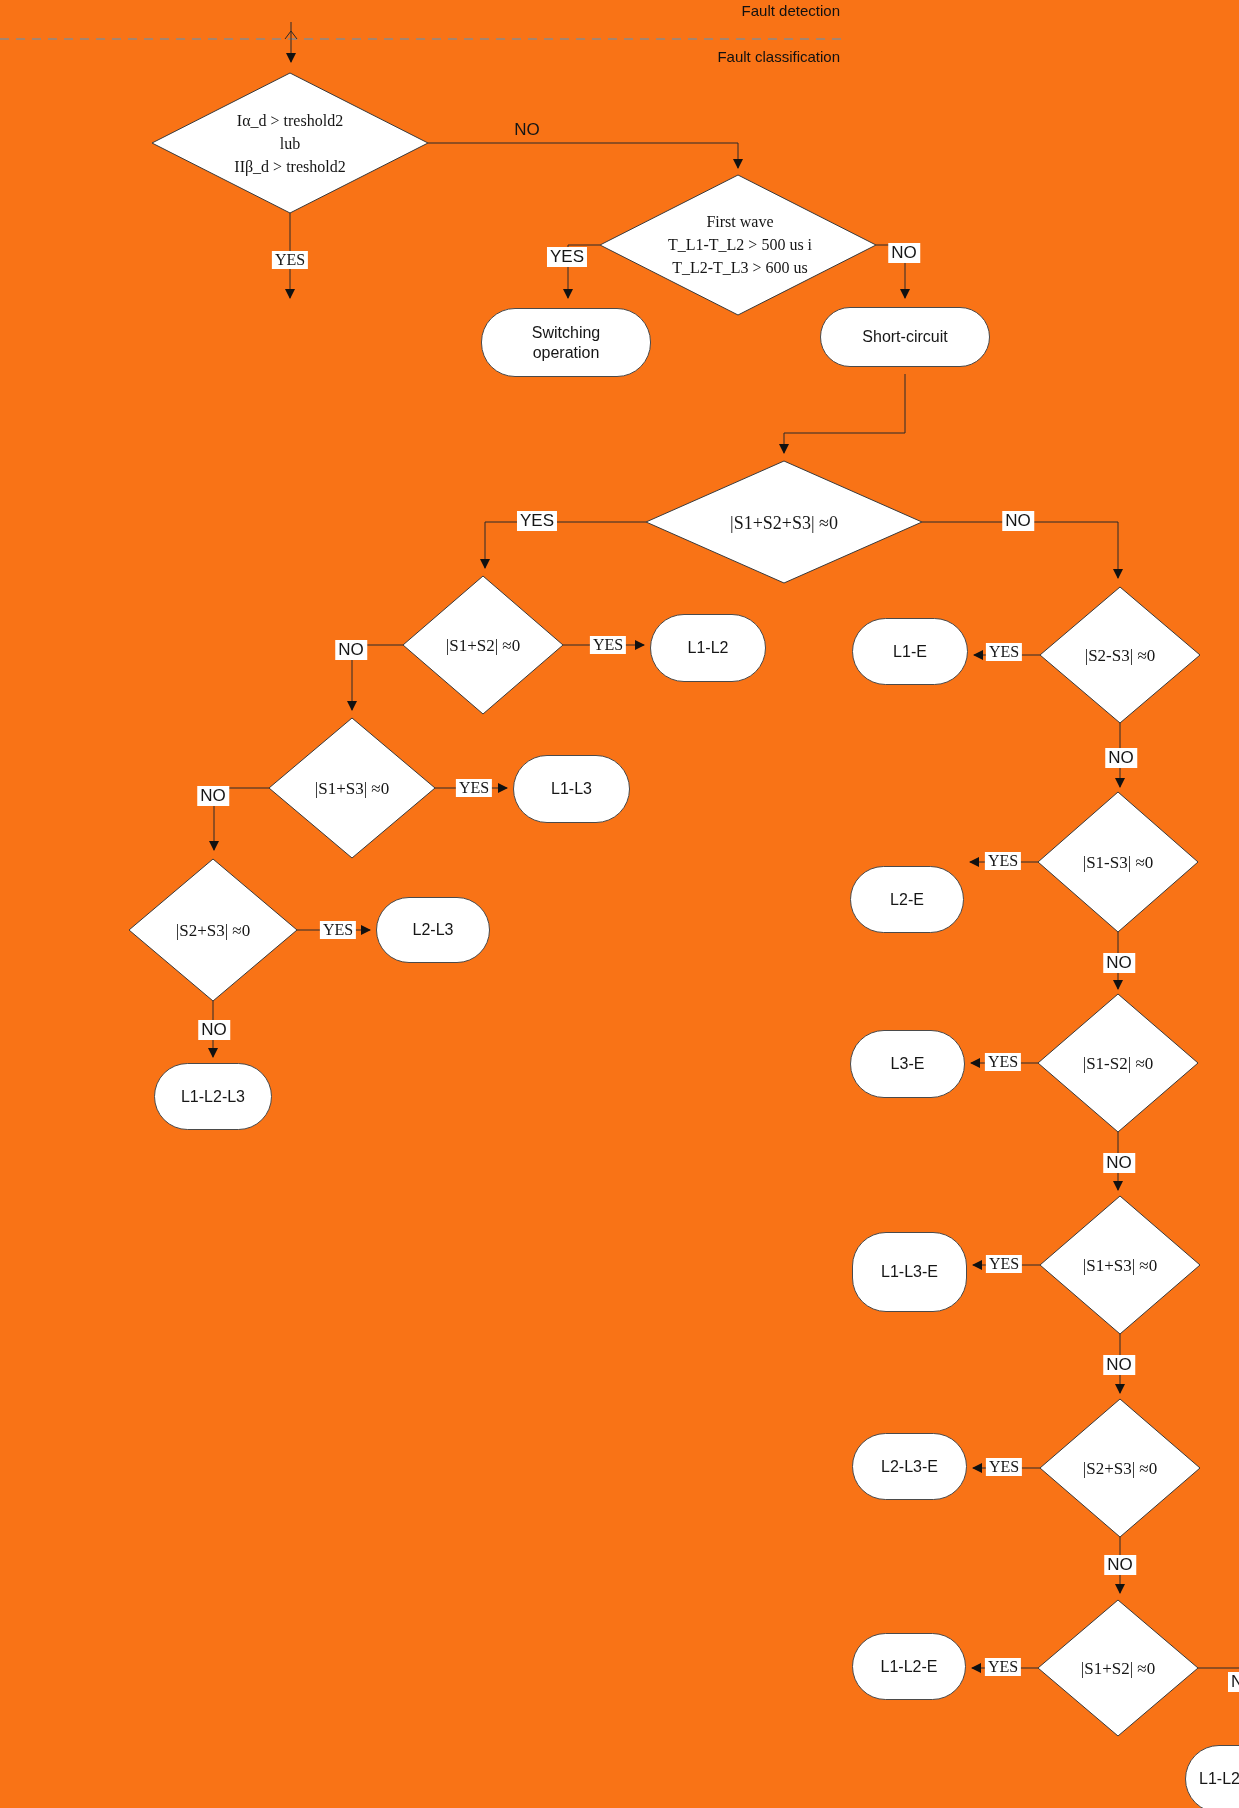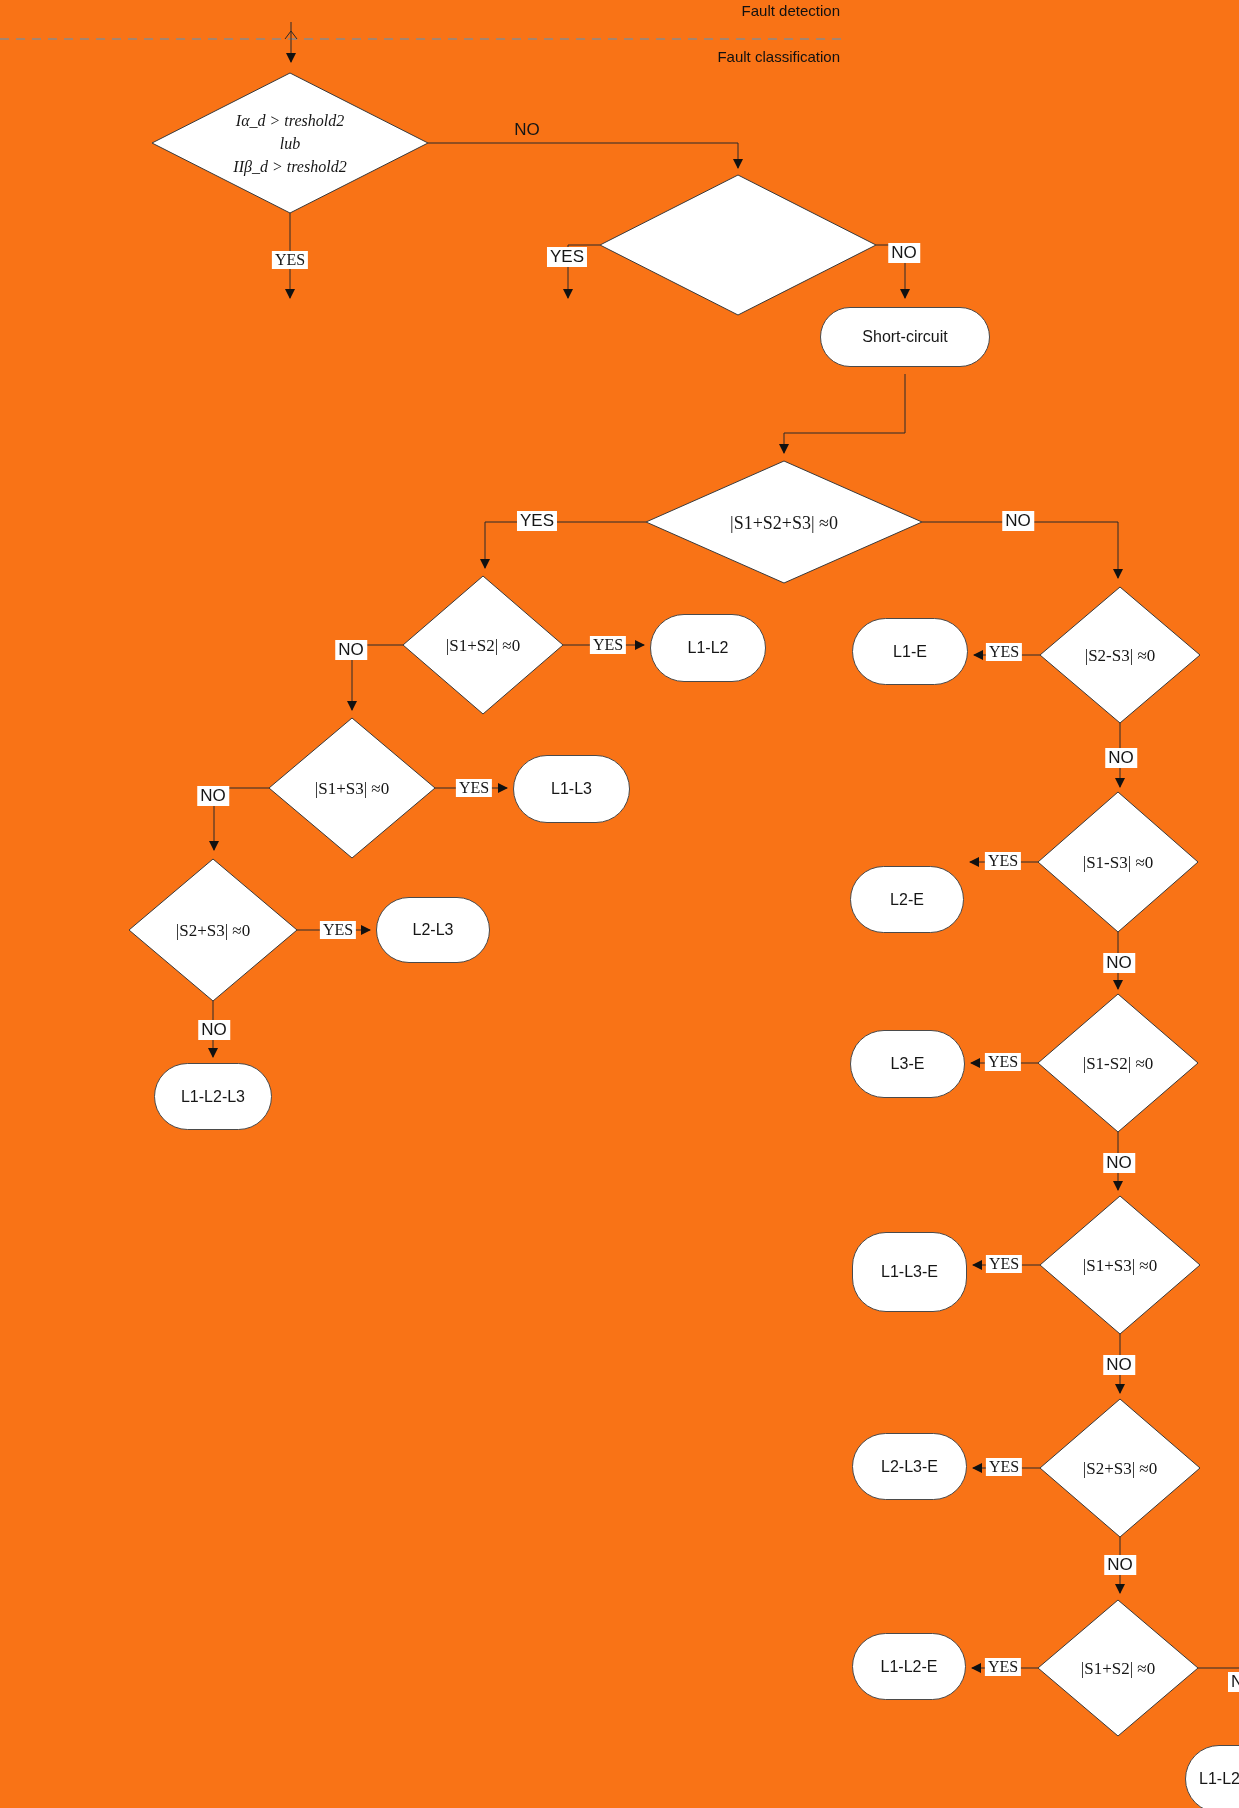--- a/index.html
+++ b/index.html
@@ -76,36 +76,42 @@
     <polygon points="1118,792 1198,862 1118,932 1038,862" fill="#fff" stroke="#3a3a3a"></polygon>
     <polygon points="1118,994 1198,1063 1118,1132 1038,1063" fill="#fff" stroke="#3a3a3a"></polygon>
     <polygon points="1120,1196 1200,1265 1120,1334 1040,1265" fill="#fff" stroke="#3a3a3a"></polygon>
     <polygon points="1120,1399 1200,1468 1120,1537 1040,1468" fill="#fff" stroke="#3a3a3a"></polygon>
     <polygon points="1118,1600 1198,1668 1118,1736 1038,1668" fill="#fff" stroke="#3a3a3a"></polygon>
   </svg>
 
   <div class="txt hdr" style="left:600px;top:2px;">Fault detection</div>
   <div class="txt hdr" style="left:600px;top:48px;">Fault classification</div>
 
-  <div class="dtext" style="left:290px;top:143px;font-size:16px;font-style:italic;">
+  <div class="dtext" style="left:290px;top:143px;font-size:16px;">
     <span class="ln">Iα_d &gt; treshold2</span>
     <span class="ln">lub</span>
     <span class="ln">IIβ_d &gt; treshold2</span>
+  </div>
+  <div class="dtext" style="left:740px;top:244px;font-size:16px;">
+    <span class="ln">First wave</span>
+    <span class="ln">T_L1-T_L2 &gt; 500 us i</span>
+    <span class="ln">T_L2-T_L3 &gt; 600 us</span>
   </div>
   <div class="dtext" style="left:784px;top:523px;font-size:18px;text-align:right;">|S1+S2+S3| ≈0</div>
   <div class="dtext" style="left:483px;top:646px;">|S1+S2| ≈0</div>
   <div class="dtext" style="left:352px;top:789px;">|S1+S3| ≈0</div>
   <div class="dtext" style="left:213px;top:931px;">|S2+S3| ≈0</div>
   <div class="dtext" style="left:1120px;top:656px;">|S2-S3| ≈0</div>
   <div class="dtext" style="left:1118px;top:863px;">|S1-S3| ≈0</div>
   <div class="dtext" style="left:1118px;top:1064px;">|S1-S2| ≈0</div>
   <div class="dtext" style="left:1120px;top:1266px;">|S1+S3| ≈0</div>
   <div class="dtext" style="left:1120px;top:1469px;">|S2+S3| ≈0</div>
   <div class="dtext" style="left:1118px;top:1669px;">|S1+S2| ≈0</div>
 
+  <div class="oval" style="left:481px;top:308px;width:170px;height:69px;padding:0 30px;">Switching operation</div>
   <div class="oval" style="left:820px;top:307px;width:170px;height:60px;">Short-circuit</div>
   <div class="oval" style="left:650px;top:614px;width:116px;height:68px;">L1-L2</div>
   <div class="oval" style="left:513px;top:755px;width:117px;height:68px;">L1-L3</div>
   <div class="oval" style="left:376px;top:897px;width:114px;height:66px;">L2-L3</div>
   <div class="oval" style="left:154px;top:1063px;width:118px;height:67px;">L1-L2-L3</div>
   <div class="oval" style="left:852px;top:618px;width:116px;height:67px;">L1-E</div>
   <div class="oval" style="left:850px;top:828px;width:114px;height:67px;margin-top:38px;">L2-E</div>
   <div class="oval" style="left:850px;top:1030px;width:115px;height:68px;">L3-E</div>
   <div class="oval" style="left:852px;top:1232px;width:115px;height:80px;">L1-L3-E</div>
   <div class="oval" style="left:852px;top:1433px;width:115px;height:67px;">L2-L3-E</div>

